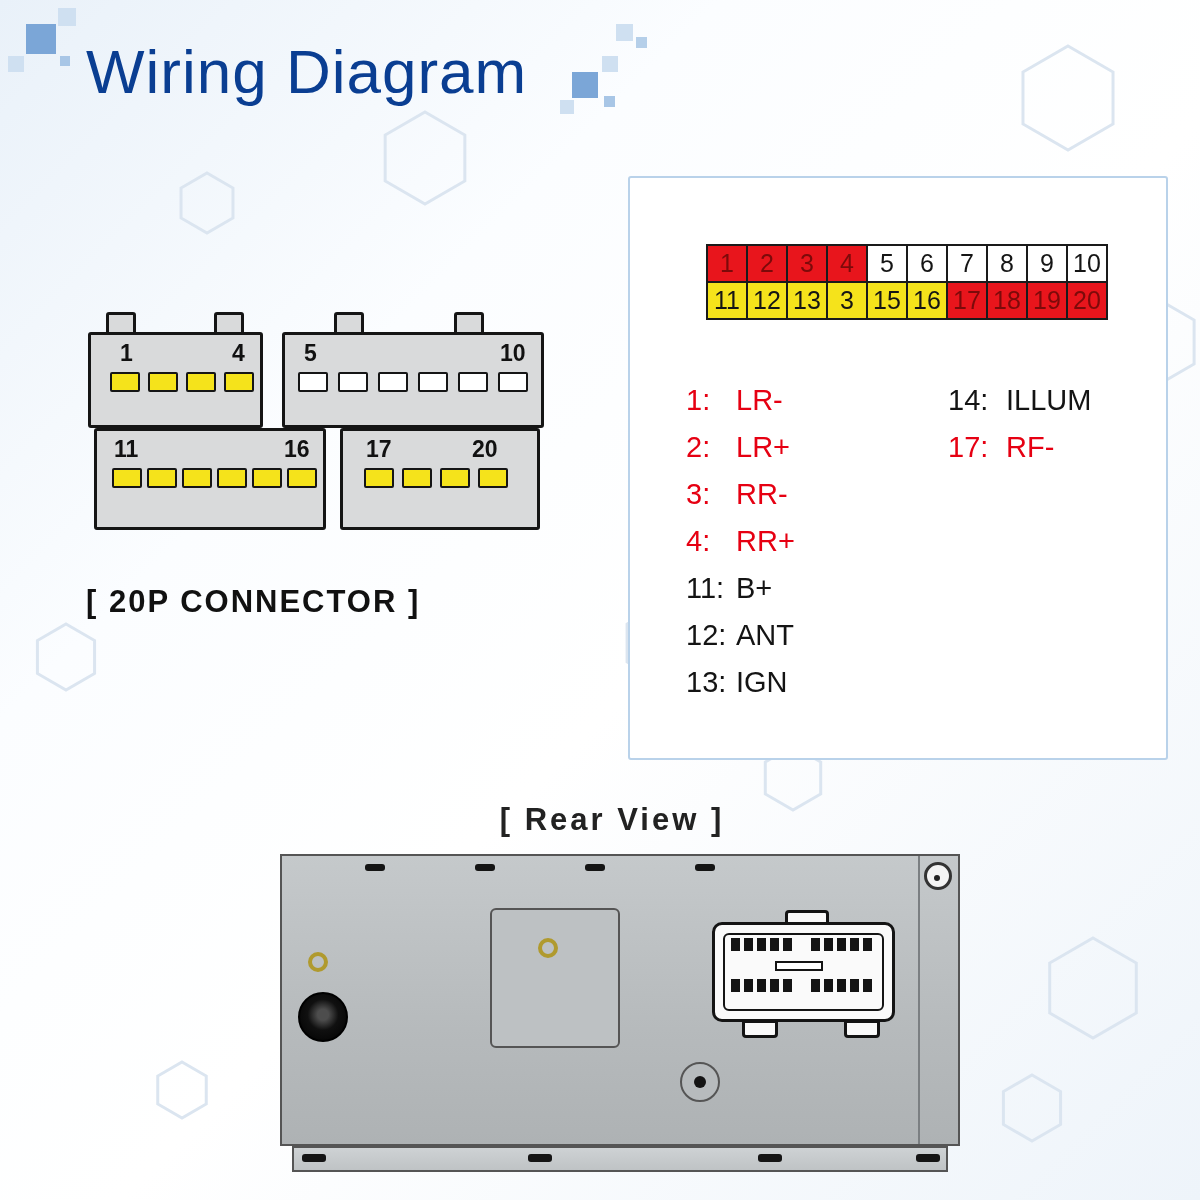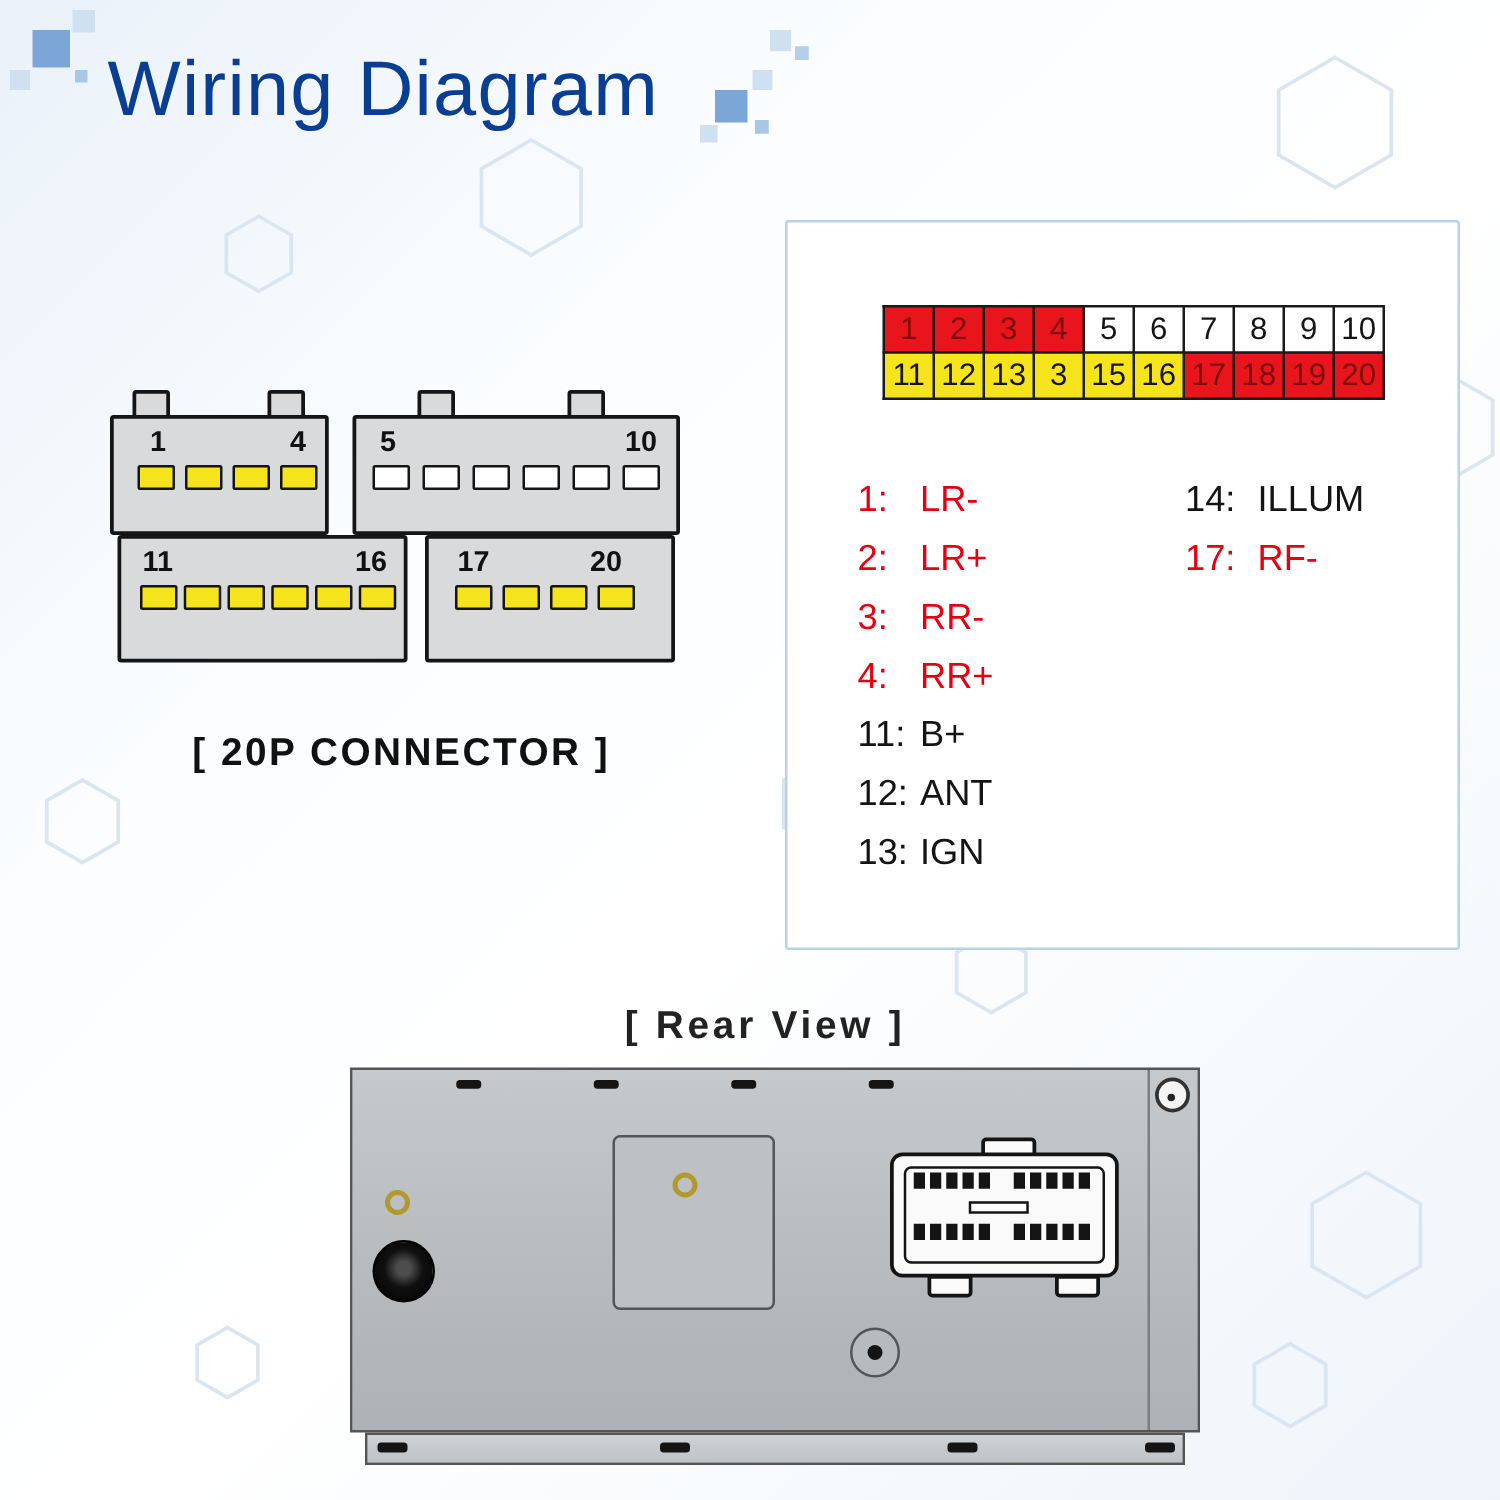--- a/index.html
+++ b/index.html
@@ -24,21 +24,21 @@
   .housing{position:absolute;background:#d9dadb;border:3px solid #151515;border-radius:3px;box-sizing:border-box;}
   .tab{position:absolute;background:#d9dadb;border:3px solid #151515;border-radius:3px 3px 0 0;box-sizing:border-box;}
   .pinrow{position:absolute;display:flex;}
   .pin{width:26px;height:16px;border:2.5px solid #151515;background:#f5e31b;border-radius:2px;box-sizing:content-box;}
   .pin.white{background:#ffffff;}
   .gap8>.pin{margin-right:8px;} .gap8>.pin:last-child{margin-right:0;}
   .gap10>.pin{margin-right:10px;} .gap10>.pin:last-child{margin-right:0;}
   .gap5>.pin{margin-right:5px;} .gap5>.pin:last-child{margin-right:0;}
   .pn{position:absolute;font-size:23px;font-weight:600;color:#111;}
   .connector-caption{
-    position:absolute;left:86px;top:584px;width:470px;text-align:center;
+    position:absolute;left:86px;top:584px;width:470px;
     font-size:31px;font-weight:600;color:#111;letter-spacing:2px;
   }
 
   
   .pin-panel{
     position:absolute;left:628px;top:176px;width:540px;height:584px;
     background:#ffffff;border:2px solid #b9d2ea;border-radius:3px;box-sizing:border-box;
   }
   .pin-grid{position:absolute;left:76px;top:66px;border-collapse:collapse;}
   .pin-grid td{

